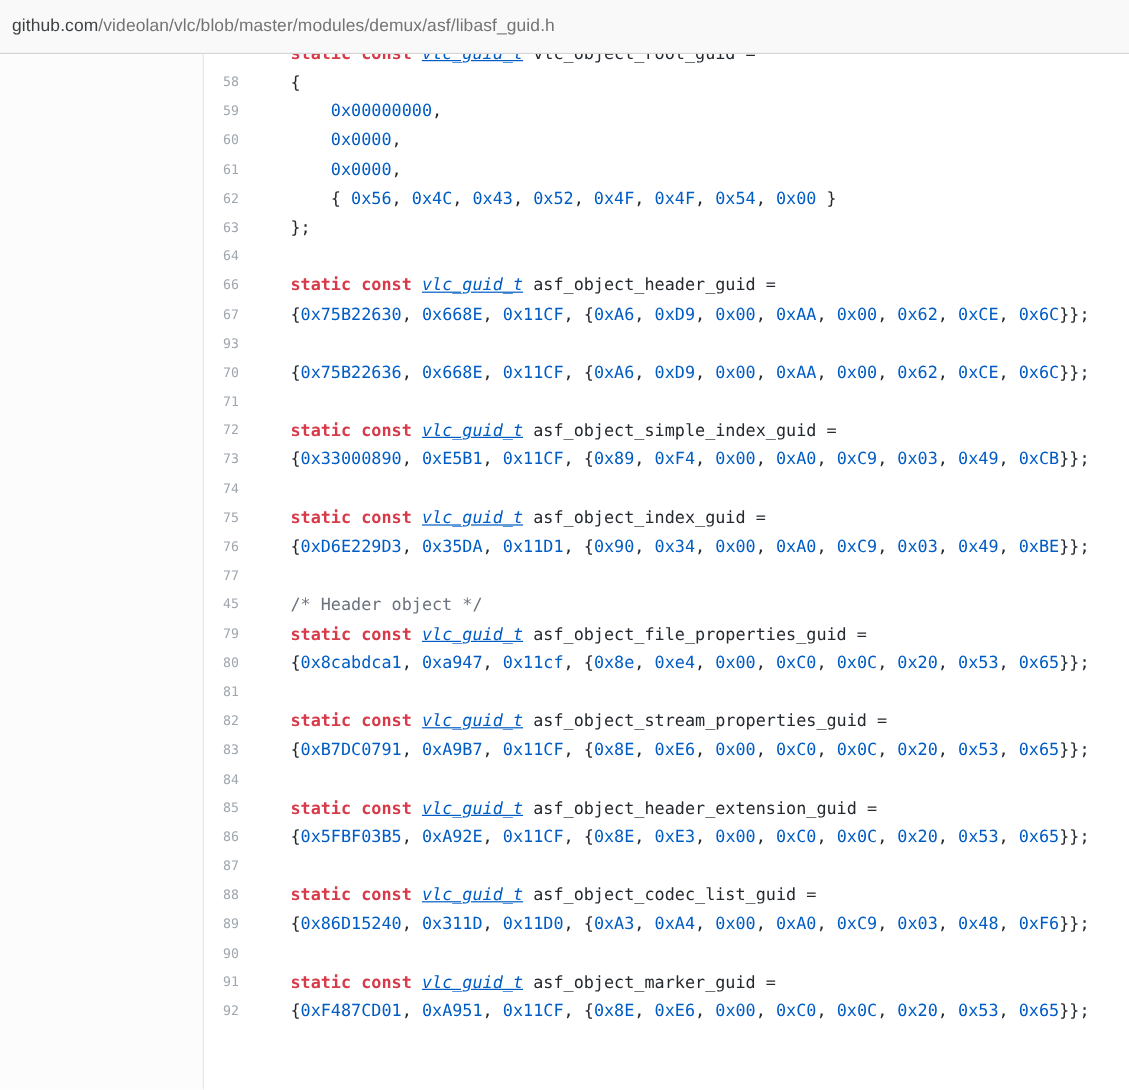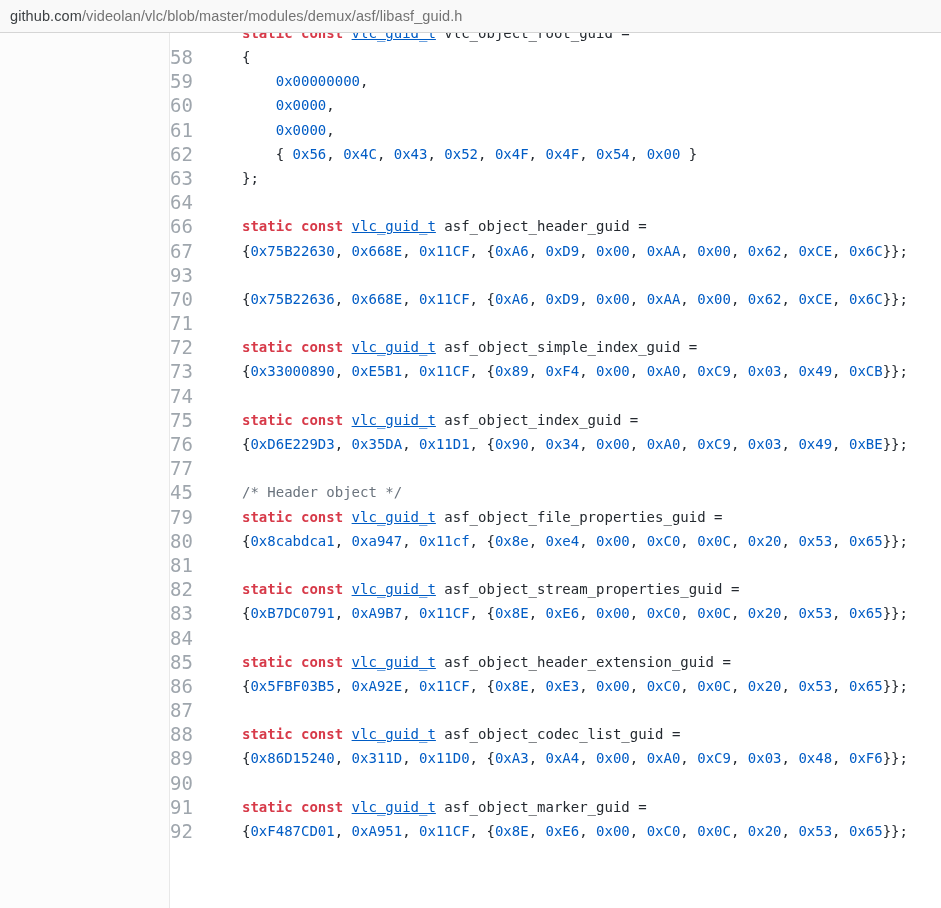--- a/index.html
+++ b/index.html
@@ -1,45 +1,45 @@
 <!DOCTYPE html>
 <html style="--keyword: #d73a49; --number: #005cc5; --type-link: #005cc5; --comment: #6a737d; --plain: #24292f; --line-number: #9fa6ad;"><head>
 <meta charset="utf-8">
 <style>
   * { margin:0; padding:0; box-sizing:border-box; }
   html,body { width:941px; height:908px; overflow:hidden; background:#ffffff;
               font-family:"Liberation Sans", sans-serif; }
 
   
-  .url-bar { height:33px; background:#f9f9f9; border-bottom:1px solid #d5d5d5;
+  .url-bar { height:45px; background:#f9f9f9; border-bottom:1px solid #d5d5d5;
              display:flex; align-items:center; padding-left:10px;
              font-size:14.5px; letter-spacing:.1px; }
   .url-domain { color:#3c4043; }
   .url-path   { color:#737373; }
 
   
   .page { display:flex; height:875px; }
   .left-margin { width:170px; background:#fcfcfc; border-right:1px solid #e8e8e8; flex:none; }
   .code-view { flex:1; background:#ffffff;
                font-family:"DejaVu Sans Mono","Liberation Mono",monospace;
                font-size:14px; overflow:hidden; }
 
   
   .partial-clip { height:12px; overflow:hidden; }
   .partial-clip .code-line { margin-top:-12px; }
 
   .code-line { display:flex; line-height:24.2px; height:24.2px; white-space:pre; }
-  .line-num  { width:45px; flex:none; text-align:left; color:var(--line-number,#9fa6ad);
-               font-size:19px; cursor:pointer; user-select:none; }
+  .line-num  { width:45px; flex:none; text-align:center; color:var(--line-number,#9fa6ad);
+               font-size:11px; cursor:pointer; user-select:none; }
   .line-code { margin-left:27px; }
 
   .tok-p { color:var(--plain,#24292f); }
   .tok-k { color:var(--keyword,#d73a49);font-weight:bold; }
   .tok-n { color:var(--number,#005cc5); }
-  .tok-t { color:var(--type-link,#005cc5); text-decoration:underline; cursor:pointer; }
+  .tok-t { color:var(--type-link,#005cc5); text-decoration:underline; cursor:pointer;font-style:italic; }
   .tok-c { color:var(--comment,#6a737d); }
 </style>
 </head>
 <body>
 
 <div class="browser">
   <div class="url-bar">
     <span class="url-domain">github.com</span>
       <span class="url-path">/videolan/vlc/blob/master/modules/demux/asf/libasf_guid.h</span>
   </div>

